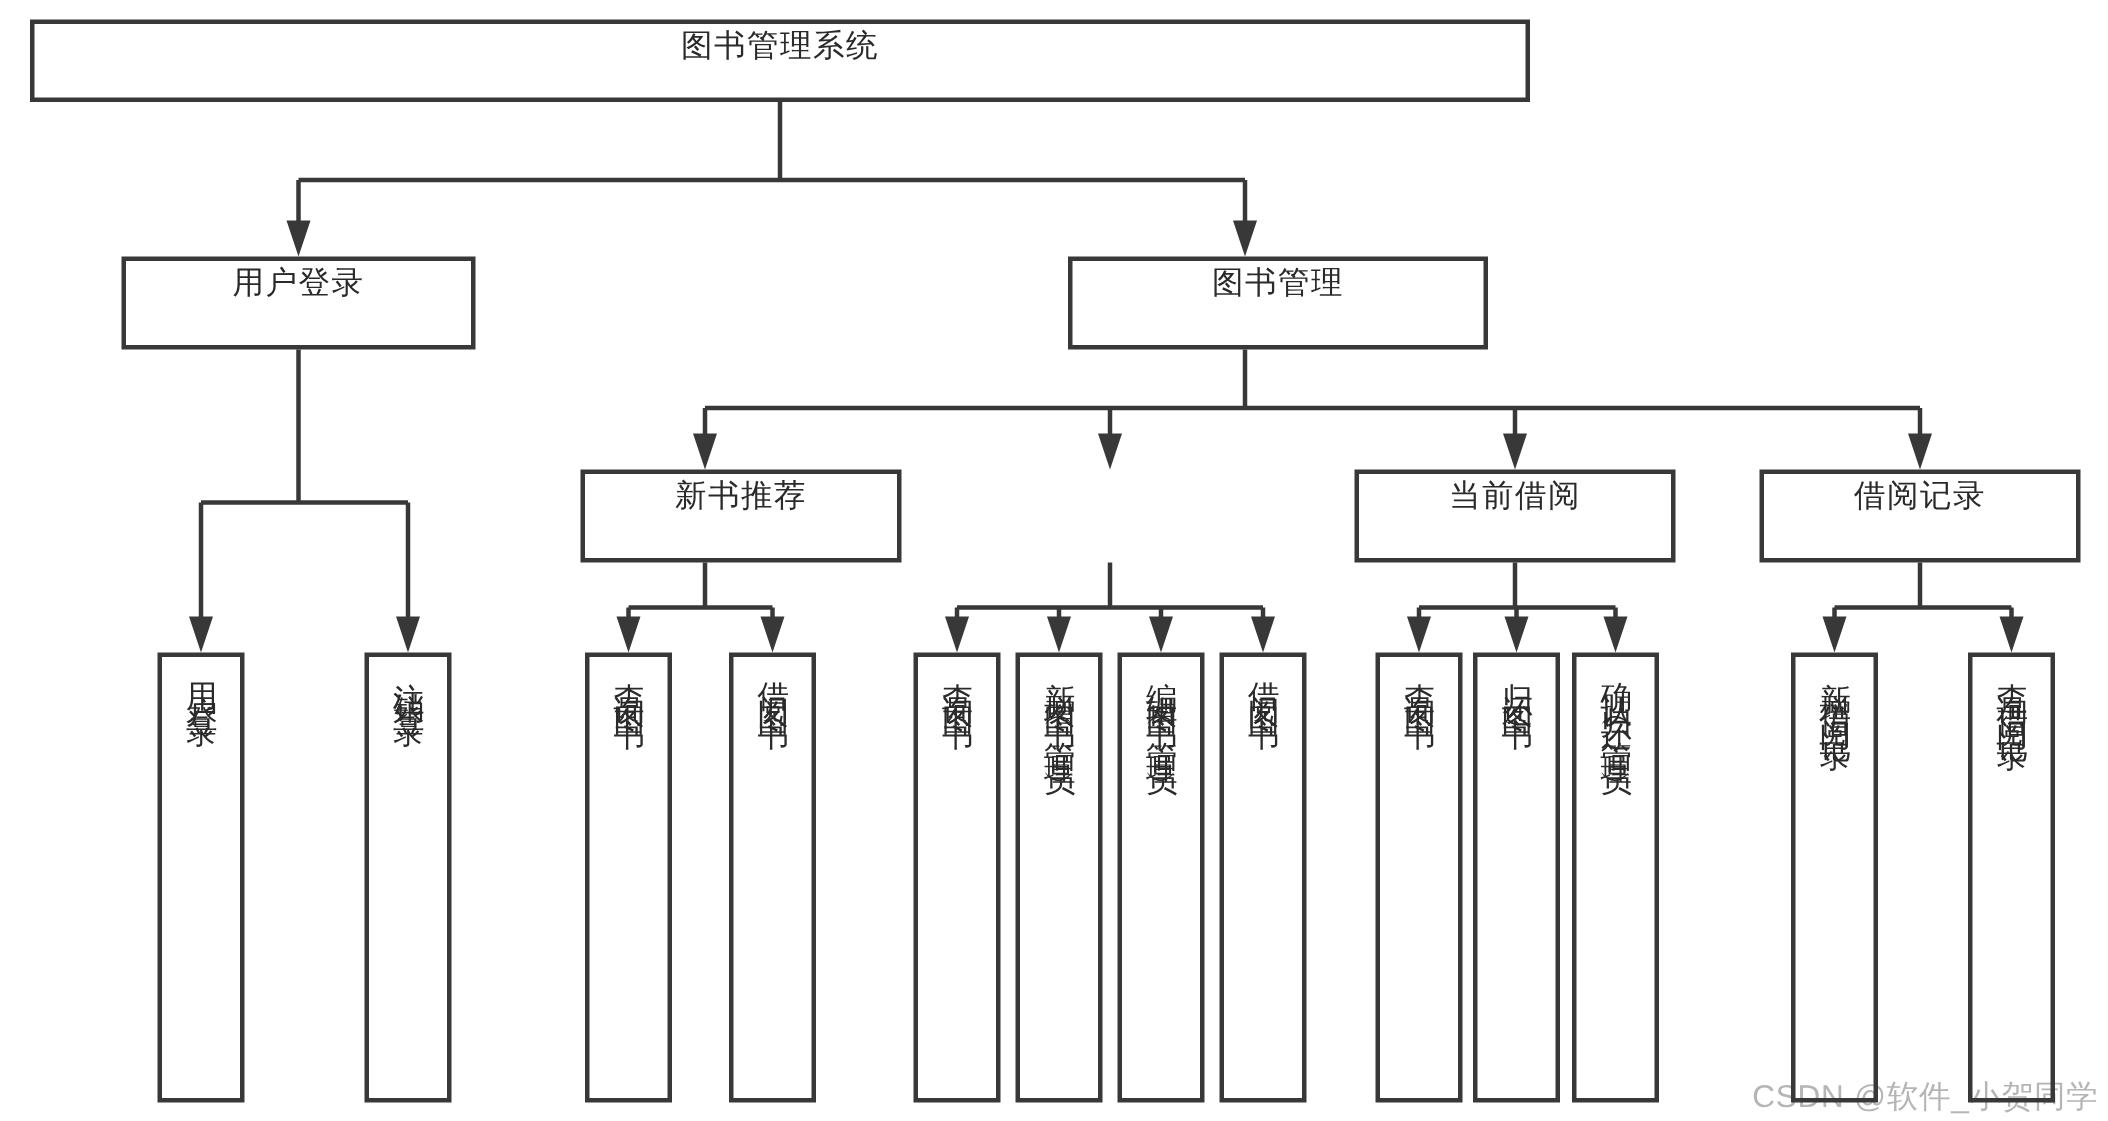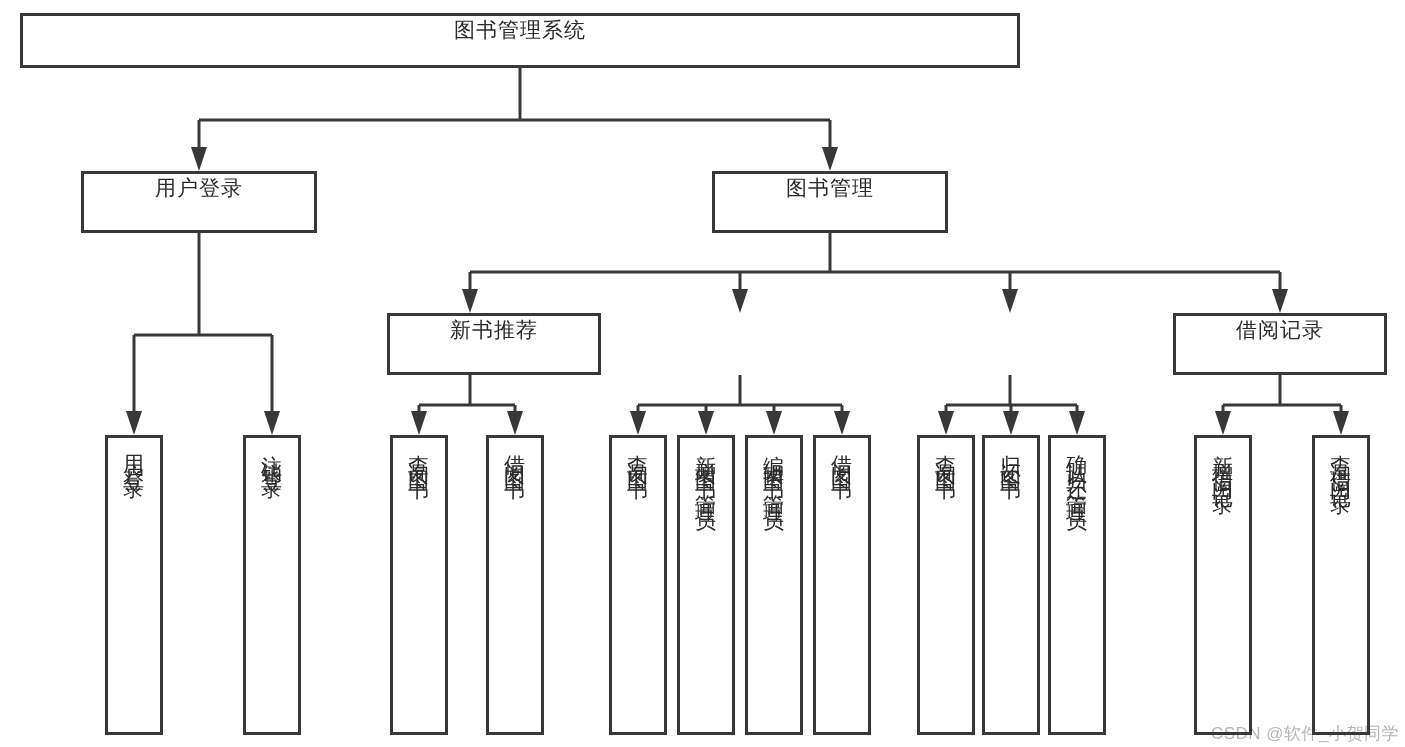--- a/index.html
+++ b/index.html
@@ -36,21 +36,21 @@
     writing-mode: vertical-rl;
     text-orientation: mixed;
     letter-spacing: 8px;
     line-height: 1;
   }
   .watermark {
     position: absolute;
     right: 6px;
     bottom: 2px;
     z-index: 1;
-    font-size: 17px;
+    font-size: 21px;
     color: var(--wm-color, #b5b5b5);
     letter-spacing: 0.5px;
     white-space: nowrap;
   }
 </style>
 </head>
 <body>
 
 <div class="canvas">
 
@@ -111,26 +111,29 @@
 
   <div class="watermark">CSDN @软件_小贺同学</div>
 
   <div class="node h root" style="left:20px; top:13px; width:1000px;">
     <span>图书管理系统</span>
   </div>
 
   <div class="node h" style="left:81px; top:171px; width:236px;">
     <span>用户登录</span>
   </div>
-  <div class="node h" style="left:712px; top:171px; width:236px;">
+  <div class="node h" style="left:712px; top:171px; width:280px;">
     <span>图书管理</span>
   </div>
 
   <div class="node h" style="left:363px; top:313px; width:214px;margin-left:24px;">
     <span>新书推荐</span>
+  </div>
+  <div class="node h" style="left:903px; top:313px; width:214px;">
+    <span>当前借阅</span>
   </div>
   <div class="node h" style="left:1173px; top:313px; width:214px;">
     <span>借阅记录</span>
   </div>
 
   <div class="node v" style="left:105px; top:435px;">
     <span>用户登录</span>
   </div>
   <div class="node v" style="left:243px; top:435px;">
     <span>注销登录</span>

